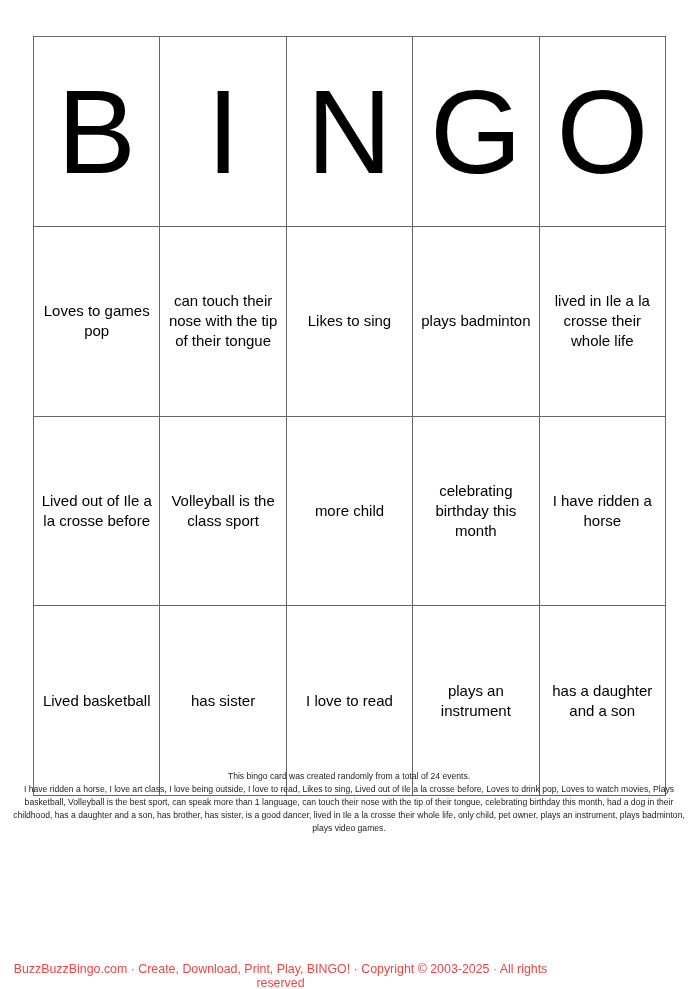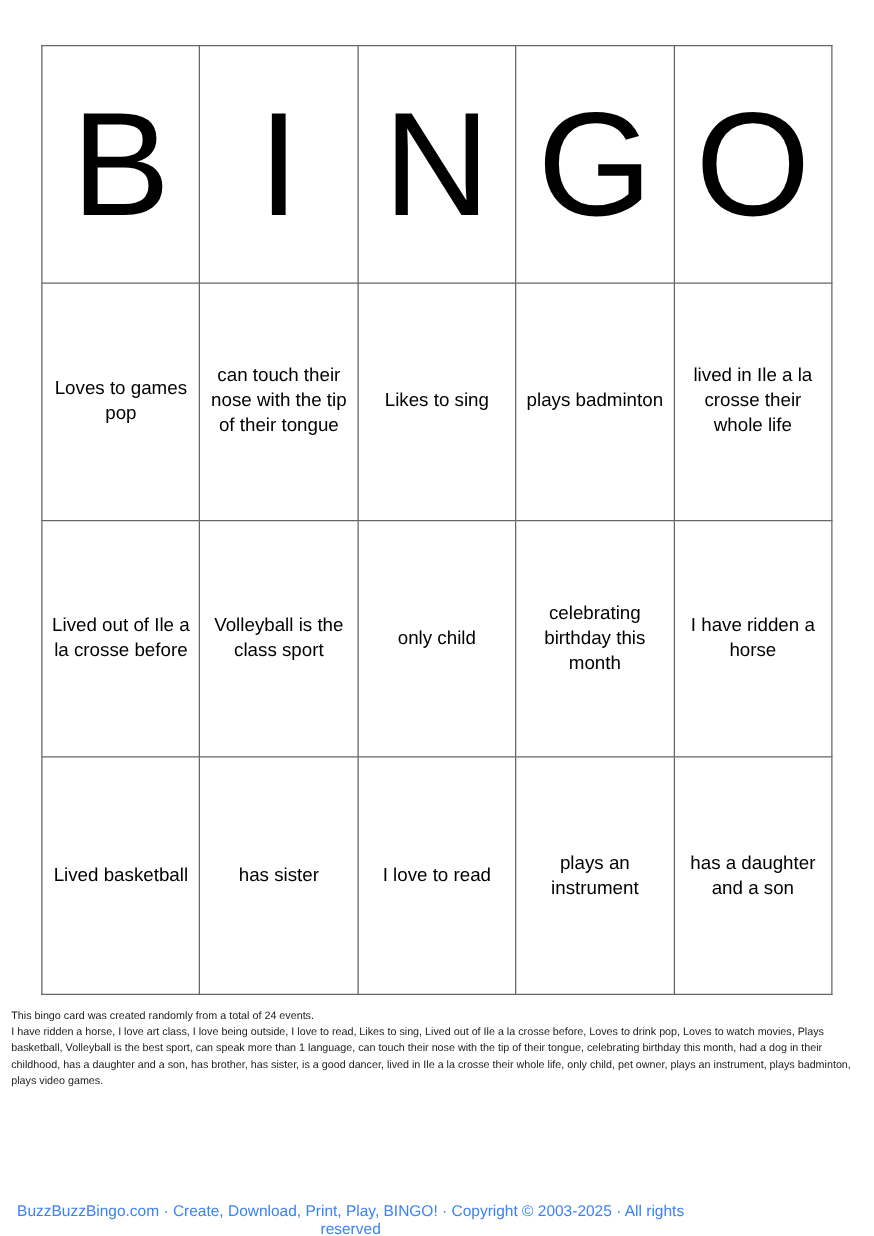--- a/index.html
+++ b/index.html
@@ -15,27 +15,27 @@
     text-align: center; vertical-align: middle;
     padding: 0 3px;
     width: 126px; height: 126px;
     font-size: 15px; line-height: 20px;
     box-sizing: border-box;
   }
   .card .hdr td {
     font-size: 118px; line-height: 118px; padding-top: 2px;
   }
   .desc {
-    position: absolute; left: 9px; top: 806px; width: 680px;
-    font-size: 8.6px; line-height: 13px; color: #222;
+    position: absolute; left: 9px; top: 770px; width: 680px;
+    font-size: 8.6px; line-height: 13px; color: #222; text-align: center;
   }
   .desc p { margin: 0; }
   .footer {
     position: absolute; left: 0; top: 962px; width: 561px;
-    text-align: center; font-size: 12.4px; color: #3b82f6;
+    text-align: center; font-size: 12.4px; color: #ef4444;
   }
 </style>
 </head>
 <body>
 
 <table class="card">
   <tbody>
       <tr class="hdr">
     <td>B</td>
     <td>I</td>
@@ -46,21 +46,21 @@
   <tr>
     <td>Loves to games pop</td>
     <td>can touch their nose with the tip of their tongue</td>
     <td>Likes to sing</td>
     <td>plays badminton</td>
     <td>lived in Ile a la crosse their whole life</td>
   </tr>
   <tr>
     <td>Lived out of Ile a la crosse before</td>
     <td>Volleyball is the class sport</td>
-    <td>only child</td>
+    <td>more child</td>
     <td>celebrating birthday this month</td>
     <td>I have ridden a horse</td>
   </tr>
   <tr>
     <td>Lived basketball</td>
     <td>has sister</td>
     <td>I love to read</td>
     <td>plays an instrument</td>
     <td>has a daughter and a son</td>
   </tr>

